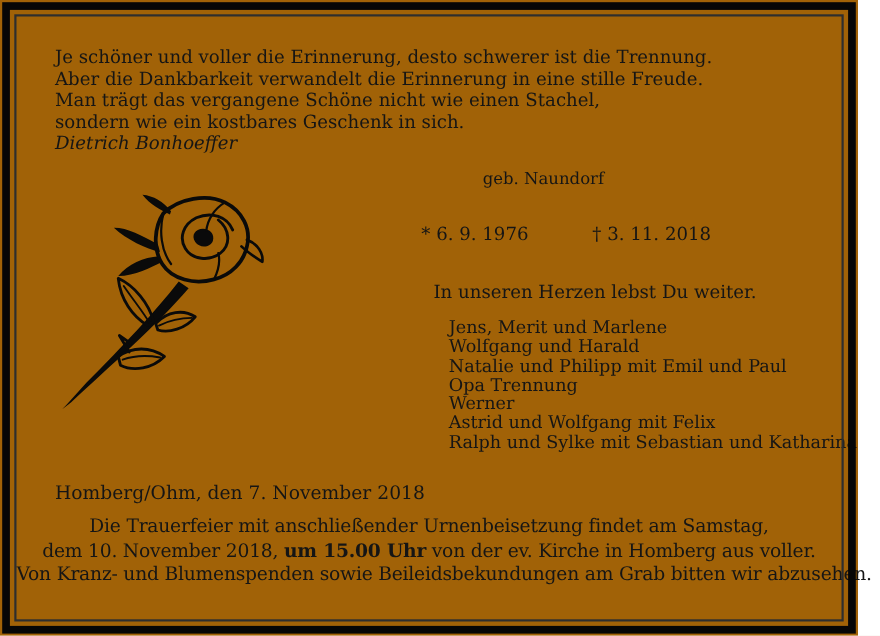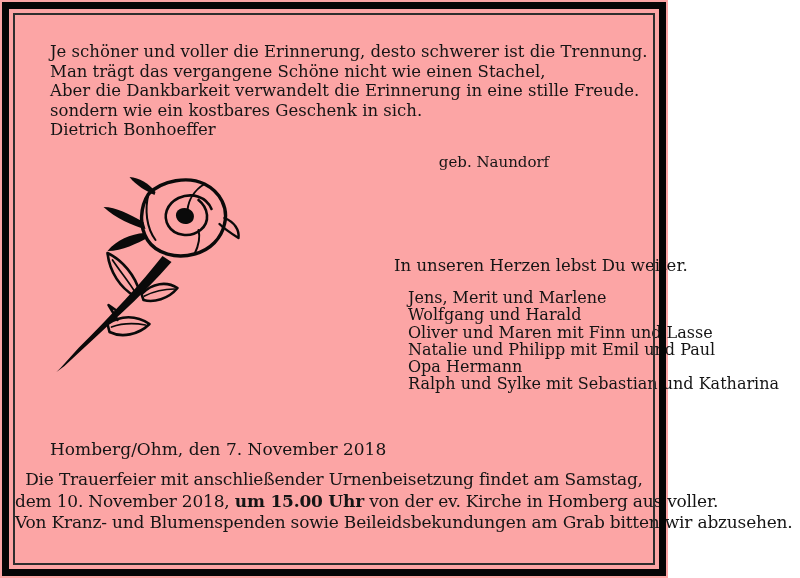--- a/index.html
+++ b/index.html
@@ -7,23 +7,23 @@
     padding: 0;
     width: 800px;
     height: 578px;
     background: #ffffff;
     font-family: "DejaVu Serif", "Liberation Serif", serif;
     color: #151515;
     overflow: hidden;
   }
   .page {
     position: relative;
-    width: 668px;
+    width: 780px;
     height: 578px;
-    background: #fca5a5;
+    background: #a16207;
   }
   .frame-outer {
     position: absolute;
     inset: 2px;
     border: 7px solid #060606;
     pointer-events: none;
   }
   .frame-inner {
     position: absolute;
     inset: 13px;
@@ -32,20 +32,21 @@
   }
   .quote-block {
     position: absolute;
     left: 50px;
     top: 42px;
     font-size: 16.5px;
     line-height: 19.6px;
     white-space: nowrap;
   }
   .quote-attribution {
+    font-style: italic;
   }
   .rose-wrap {
     position: absolute;
     left: 46px;
     top: 172px;
     width: 225px;
     height: 200px;
   }
   .name-block {
     position: absolute;
@@ -125,22 +126,22 @@
     stroke-linejoin: round;
   }
 </style>
 </head>
 <body>
 
 <div class="page">
 
   <div class="quote-block">
     <div>Je schöner und voller die Erinnerung, desto schwerer ist die Trennung.</div>
+    <div>Aber die Dankbarkeit verwandelt die Erinnerung in eine stille Freude.</div>
     <div>Man trägt das vergangene Schöne nicht wie einen Stachel,</div>
-    <div>Aber die Dankbarkeit verwandelt die Erinnerung in eine stille Freude.</div>
     <div>sondern wie ein kostbares Geschenk in sich.</div>
     <div class="quote-attribution">Dietrich Bonhoeffer</div>
   </div>
 
   <div class="rose-wrap">
     <svg width="225" height="200" viewBox="0 0 220 200" xmlns="http://www.w3.org/2000/svg">
 
       <path d="M114 84 C92 112 64 142 30 176 L12 196 L8 200 L16 194 C52 160 94 124 123 90 Z" fill="#0a0a0a"></path>
       <path class="ln" d="M70 140 L60 133 L69 148" stroke-width="2.5"></path>
 
@@ -164,29 +165,34 @@
       <path class="ln" d="M156 12 C146 18 140 28 139 38" stroke-width="2"></path>
       <path class="ln" d="M176 46 C186 50 191 58 190 66 C182 61 175 56 171 52" stroke-width="2.4"></path>
       <path class="ln" d="M146 82 C150 74 152 66 150 58" stroke-width="2"></path>
     </svg>
   </div>
 
   <div class="name-block">
     <div class="maiden-name">geb. Naundorf</div>
   </div>
 
+  <div class="dates-row">
+    <span>* 6. 9. 1976</span>
+    <span>† 3. 11. 2018</span>
+  </div>
 
   <div class="tribute-line">In unseren Herzen lebst Du weiter.</div>
 
   <div class="mourners-block">
     <div>Jens, Merit und Marlene</div>
     <div>Wolfgang und Harald</div>
-    <div>Oliver und Maren mit Finn und Lasse</div>
     <div>Natalie und Philipp mit Emil und Paul</div>
-    <div>Opa Hermann</div>
+    <div>Opa Trennung</div>
+    <div>Werner</div>
+    <div>Astrid und Wolfgang mit Felix</div>
     <div>Ralph und Sylke mit Sebastian und Katharina</div>
   </div>
 
   <div class="place-date">Homberg/Ohm, den 7. November 2018</div>
 
   <div class="funeral-block">
     <div>Die Trauerfeier mit anschließender Urnenbeisetzung findet am Samstag,</div>
     <div><span>dem 10. November 2018, </span><span class="bold">um 15.00 Uhr</span><span> von der ev. Kirche in Homberg aus voller.</span></div>
   </div>
 

